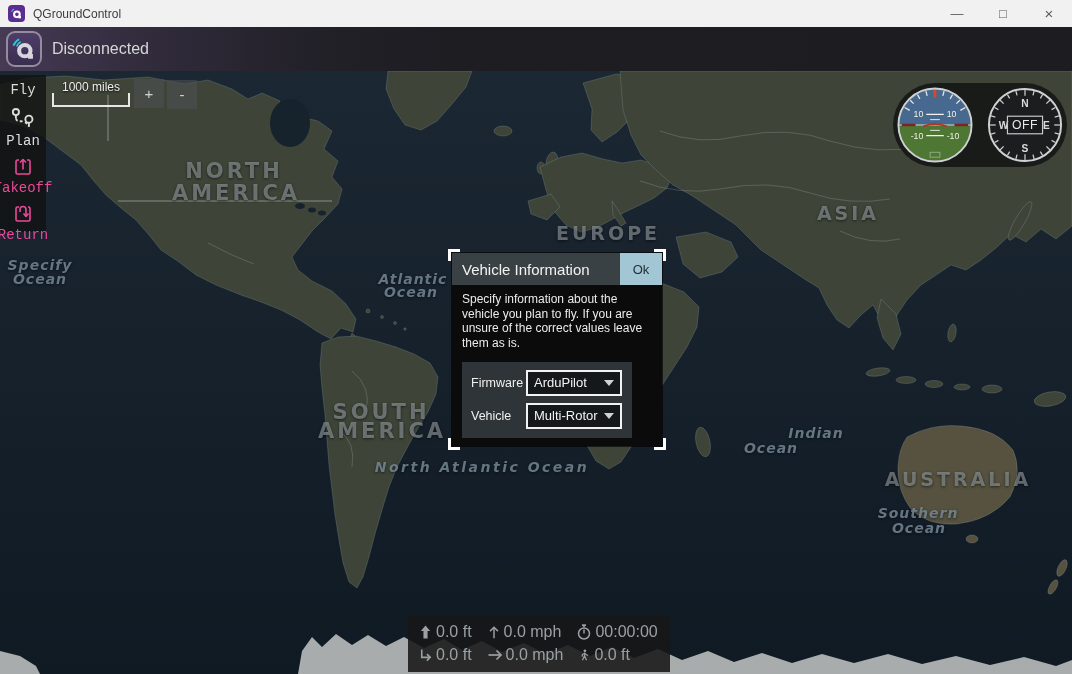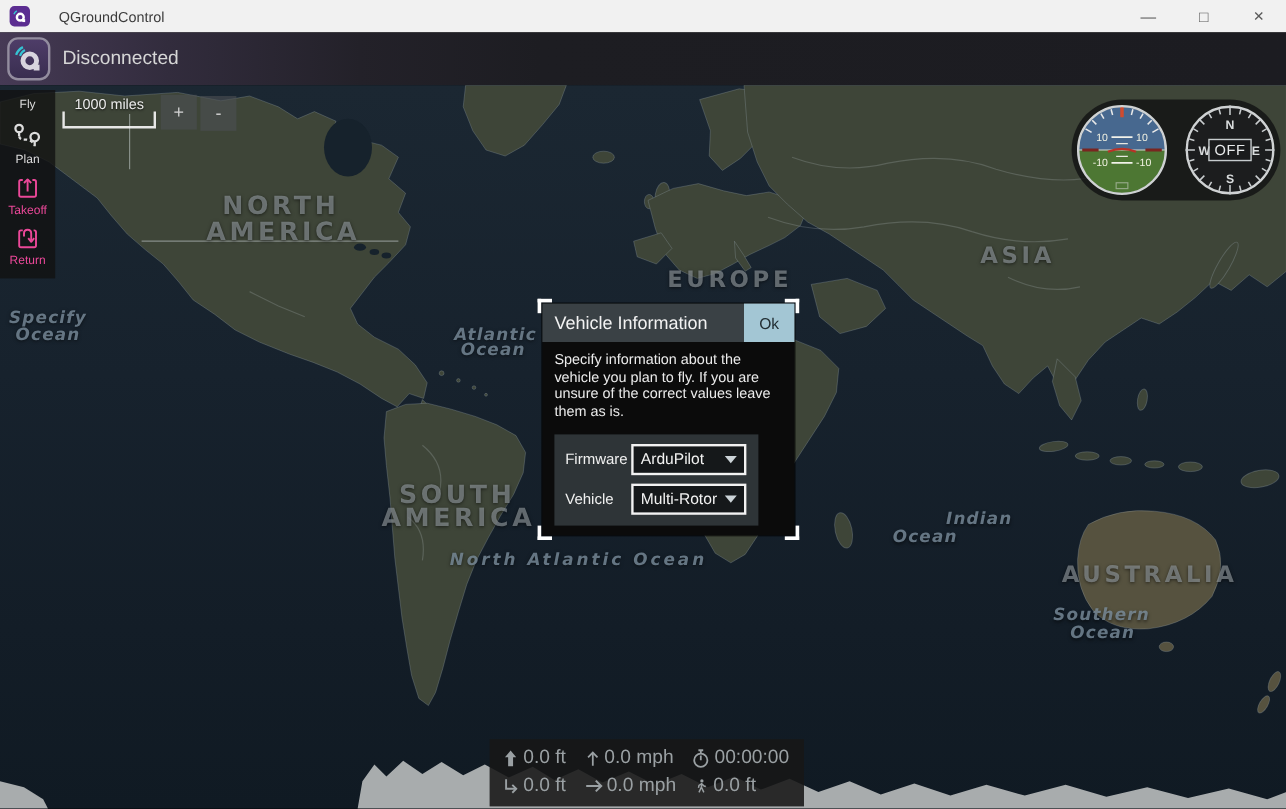--- a/index.html
+++ b/index.html
@@ -2,21 +2,21 @@
 <html><head>
 <meta charset="utf-8">
 <style>
   * { margin:0; padding:0; box-sizing:border-box; }
   html,body { width:1072px; height:674px; overflow:hidden; background:#000;
     font-family:"Liberation Sans","DejaVu Sans",sans-serif; }
   #app { position:relative; width:1072px; height:674px; }
 
   
   .titlebar { position:absolute; left:0; top:0; width:1072px; height:27px;
-    background:#f1f1f1; display:flex; align-items:center; padding-left:8px; gap:24px;text-align:right; }
+    background:#f1f1f1; display:flex; align-items:center; padding-left:8px; gap:8px;text-align:right; }
   .app-icon { width:17px; height:17px; border-radius:4px; background:#5b2d91;
     display:flex; align-items:center; justify-content:center; flex:none; }
   .titlebar-title { font-size:12px; color:#3c3c3c; }
   .win-controls { position:absolute; right:0; top:0; height:27px; display:flex; }
   .win-btn { width:46px; height:27px; display:flex; align-items:center; justify-content:center;
     color:#5a5a5a; font-size:13px; cursor:default; }
   .win-btn.close { font-size:15px; }
 
   
   .toolbar { position:absolute; left:0; top:27px; width:1072px; height:44px;
@@ -48,21 +48,21 @@
     border-bottom:2px solid rgba(245,245,245,.92); }
   .zoom-btn { position:absolute; width:30px; height:29px; background:rgba(76,79,83,.62);
     color:#d2d2d2; font-size:15px; display:flex; align-items:center; justify-content:center; }
   .zoom-in { left:134px; top:79px; }
   .zoom-out { left:167px; top:80px; }
 
   
   .sidebar { position:absolute; left:0; top:75px; width:46px; height:157px;
     background:rgba(17,17,17,.8); display:flex; flex-direction:column; align-items:center;
     padding-top:7px; }
-  .side-label { font-size:10px; }
+  .side-label { font-size:14px;font-family:Liberation Mono, monospace; }
   .side-item { display:flex; flex-direction:column; align-items:center; margin-top:7px; }
   .side-bright { color:#dcdcdc; }
   .side-dim { color:#ec4899; }
   .side-item svg { display:block; margin-bottom:2px; }
 
   
   .instruments { position:absolute; left:893px; top:83px; width:174px; height:84px;
     border-radius:42px; background:rgba(15,16,17,.78); }
   .instruments svg { position:absolute; top:3px; }
   .att-svg { left:3px; }

